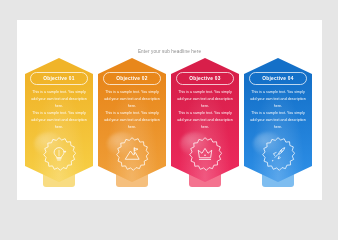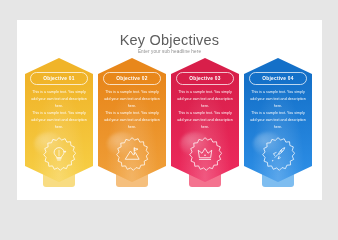--- a/index.html
+++ b/index.html
@@ -171,21 +171,20 @@
     pointer-events: none;
   }
 </style>
 </head>
 <body>
 
 <div id="canvas" style="background: rgb(230, 230, 230);">
 
   <div id="slide" style="background: rgb(255, 255, 255);">
 
-    <div id="title" style="color: rgb(93, 93, 93);">Key Objectives</div>
     <div id="subtitle" style="color: rgb(141, 141, 141);">Enter your sub headline here</div>
 
     <div id="cards">
 
       <div class="card" id="card-0" style="left:0px;">
         <div class="tail" id="tail-0" style="background: rgb(248, 220, 130);"></div>
         <div class="body" id="body-0" style="background: linear-gradient(175deg, rgb(240, 180, 41) 0%, rgb(240, 180, 41) 18%, rgb(247, 208, 70) 100%);"></div>
         <div class="badge">
           <span class="badge-label">Objective 01</span>
         </div>

